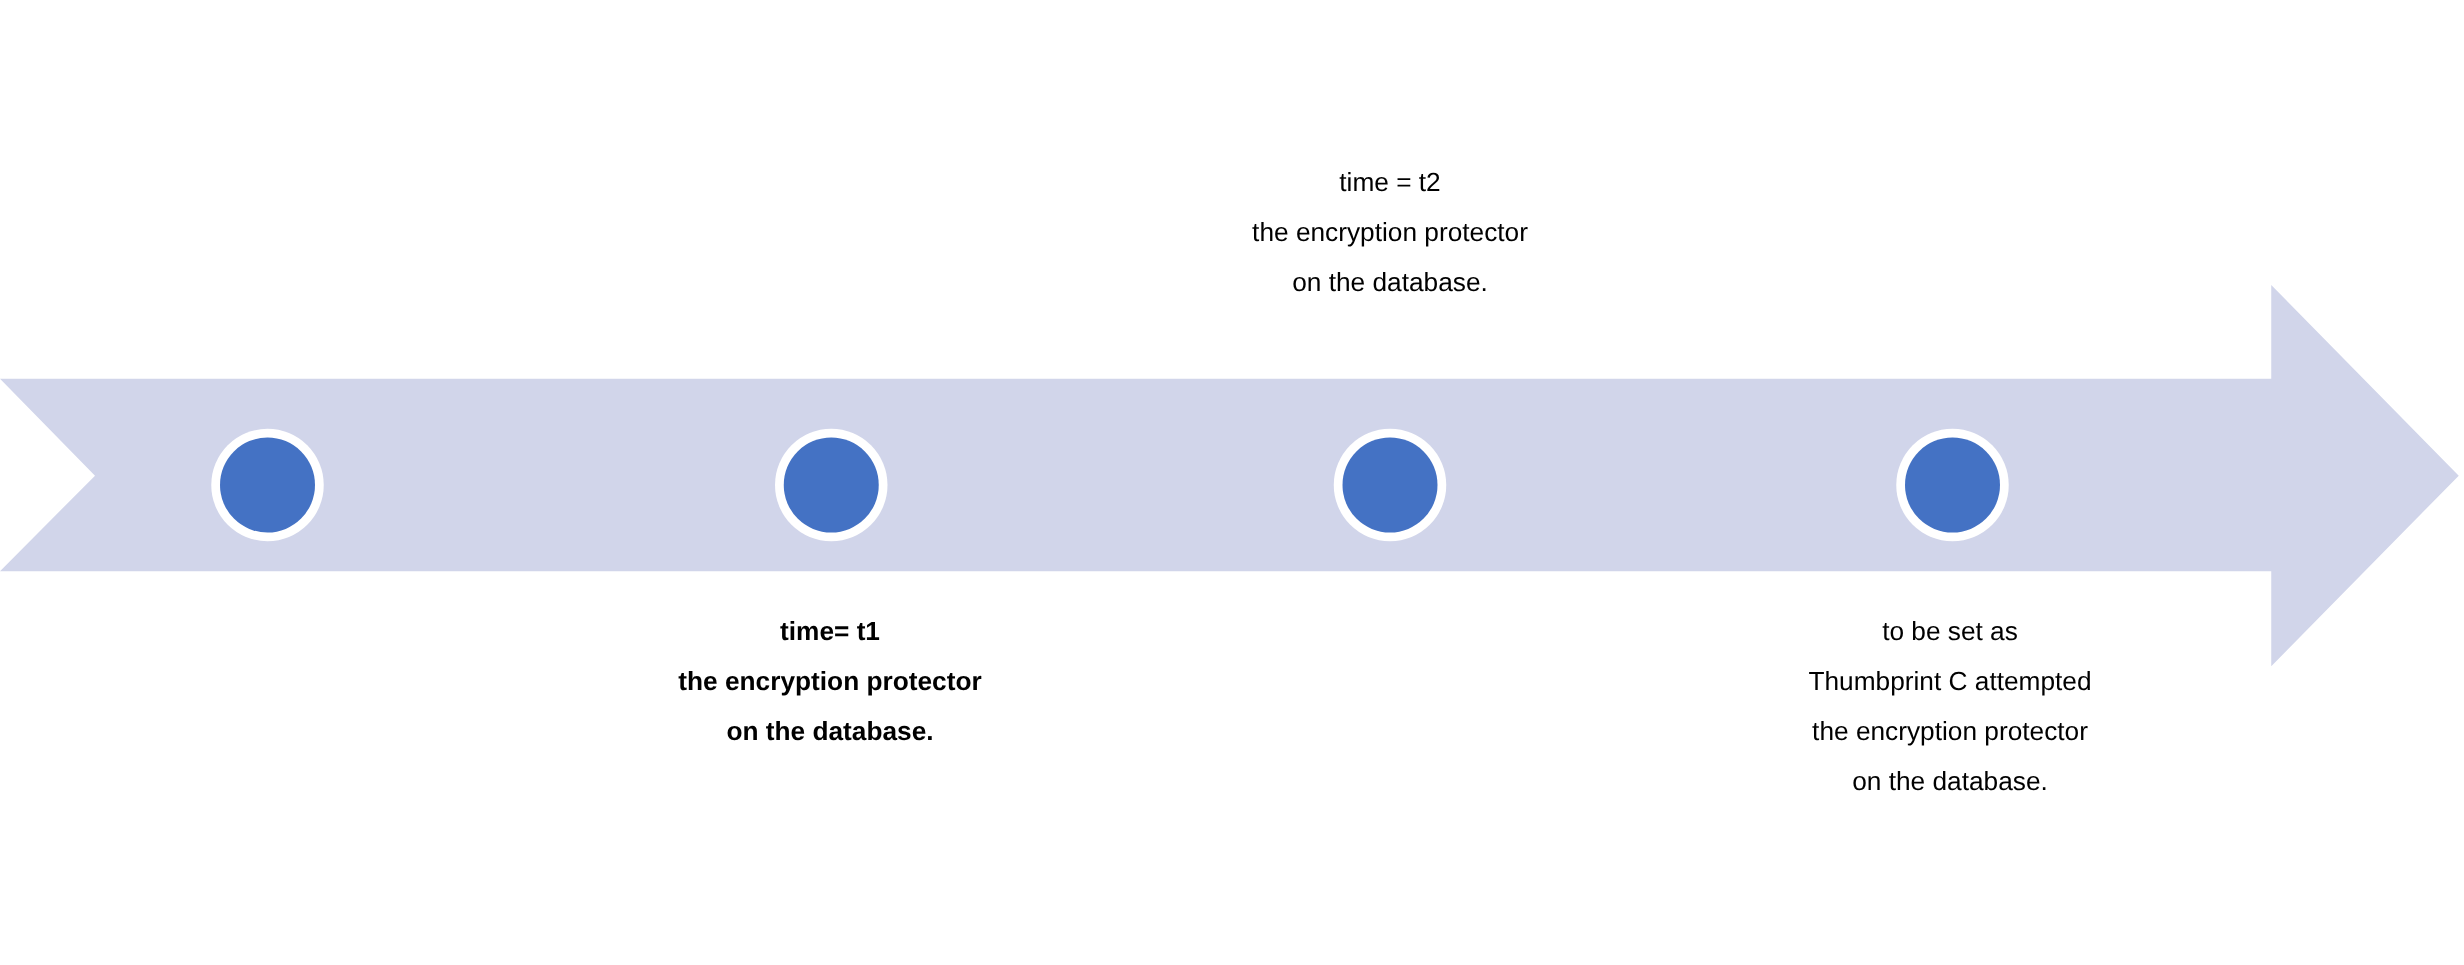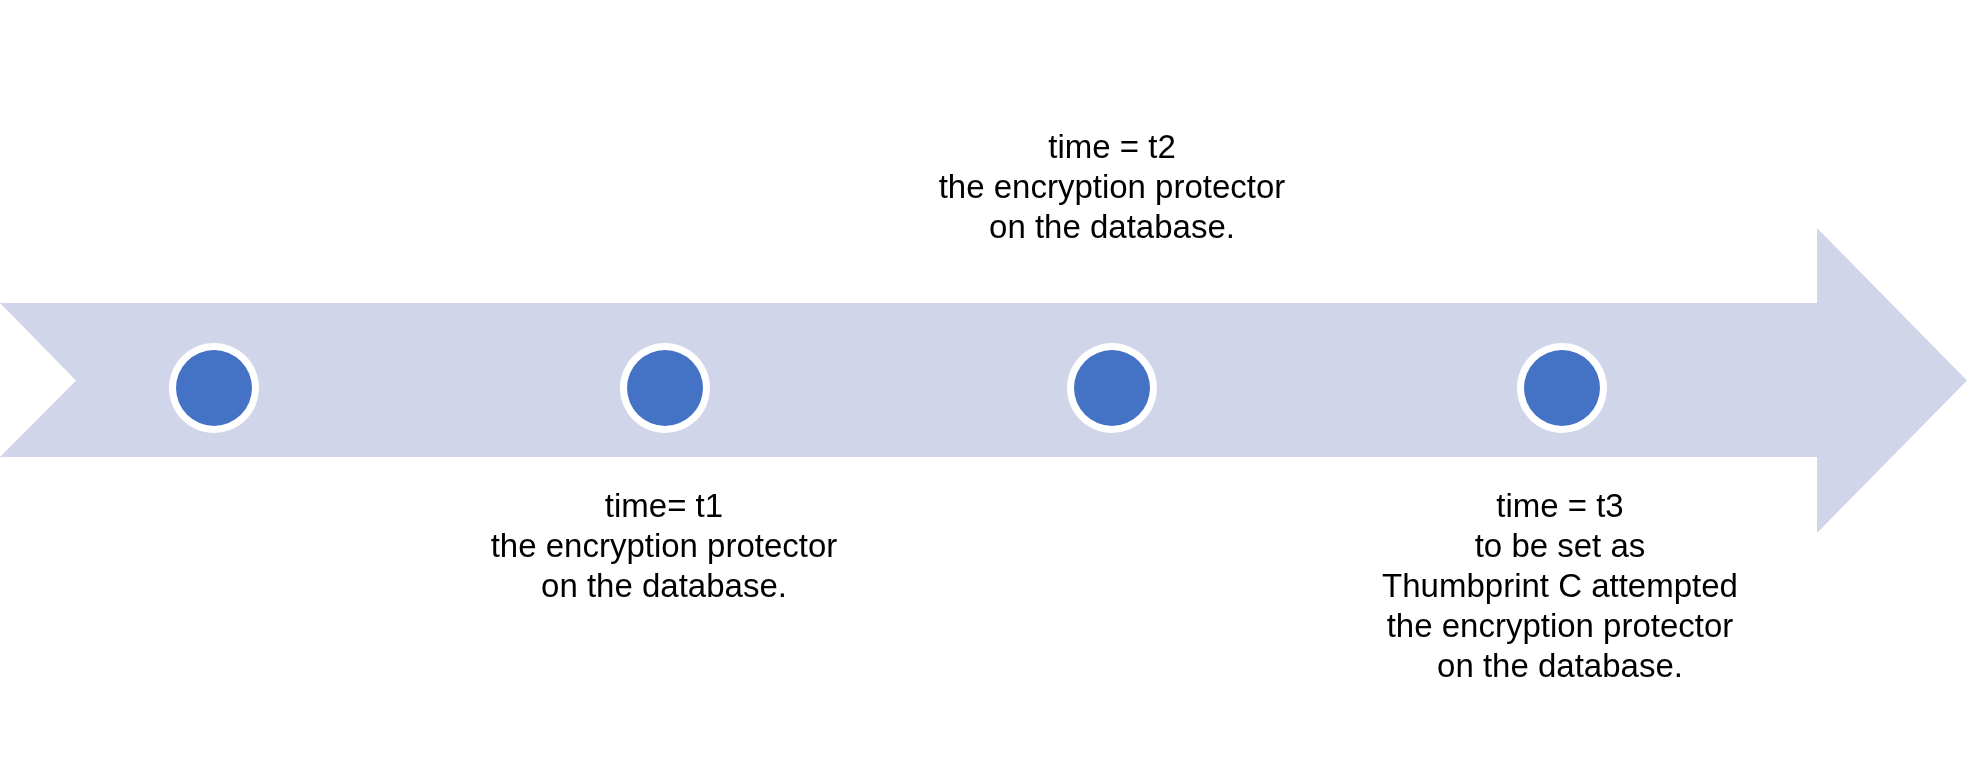--- a/index.html
+++ b/index.html
@@ -37,21 +37,21 @@
     width: 76px;
     height: 76px;
     border-radius: 50%;
     background: #4472c4;
   }
   .event-label {
     position: absolute;
     transform: translateX(-50%);
     text-align: center;
     color: #000000;
-    font-size: 33px;
+    font-size: 21px;
     line-height: 40px;
     white-space: nowrap;
   }
 </style>
 </head>
 <body>
 
 <div class="stage">
 
   <svg class="arrow-svg" viewBox="0 0 1971 772" aria-hidden="true">
@@ -65,33 +65,32 @@
     <div class="marker-dot"></div>
   </div>
   <div class="marker" style="left:1067px; top:343px;">
     <div class="marker-dot"></div>
   </div>
   <div class="marker" style="left:1517px; top:343px;">
     <div class="marker-dot"></div>
   </div>
 
 
-  <div class="event-label" style="left:664px; top:486px;">
+  <div class="event-label" style="left:664px; top:486px;font-weight:bold;">
     <div>time= t1</div>
     <div>the encryption protector</div>
     <div>on the database.</div>
   </div>
 
   <div class="event-label" style="left:1112px; top:127px;">
     <div>time = t2</div>
     <div>the encryption protector</div>
     <div>on the database.</div>
   </div>
 
   <div class="event-label" style="left:1560px; top:486px;">
-    <div>time = t3</div>
     <div>to be set as</div>
     <div>Thumbprint C attempted</div>
     <div>the encryption protector</div>
     <div>on the database.</div>
   </div>
 
 </div>
 
 </body></html>

